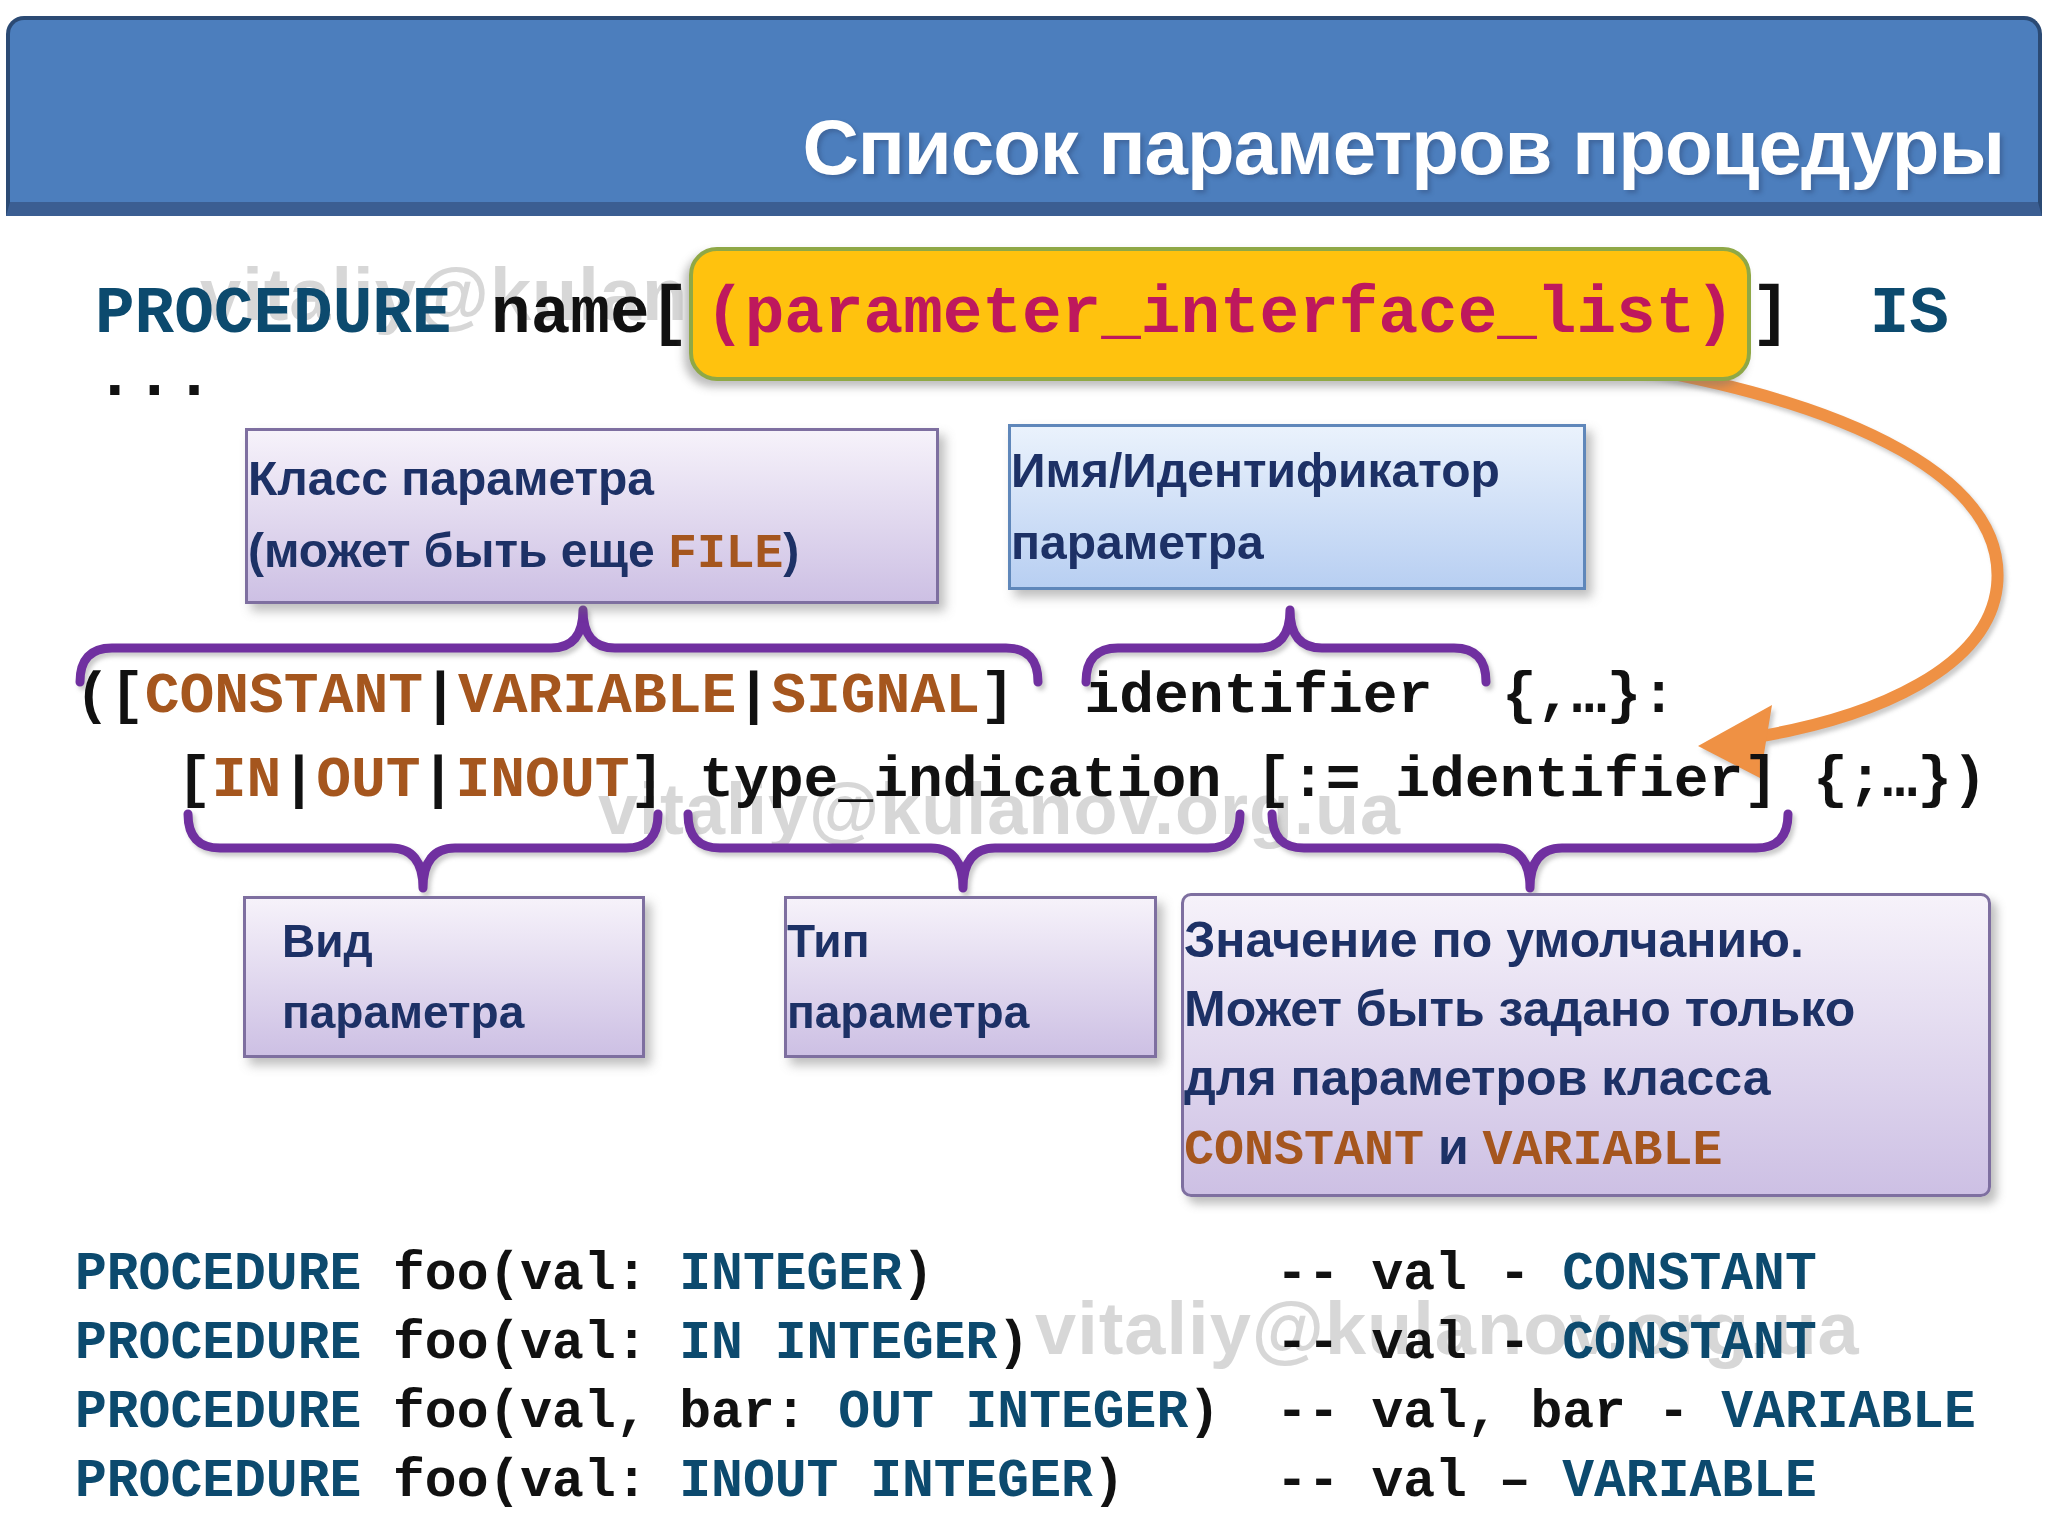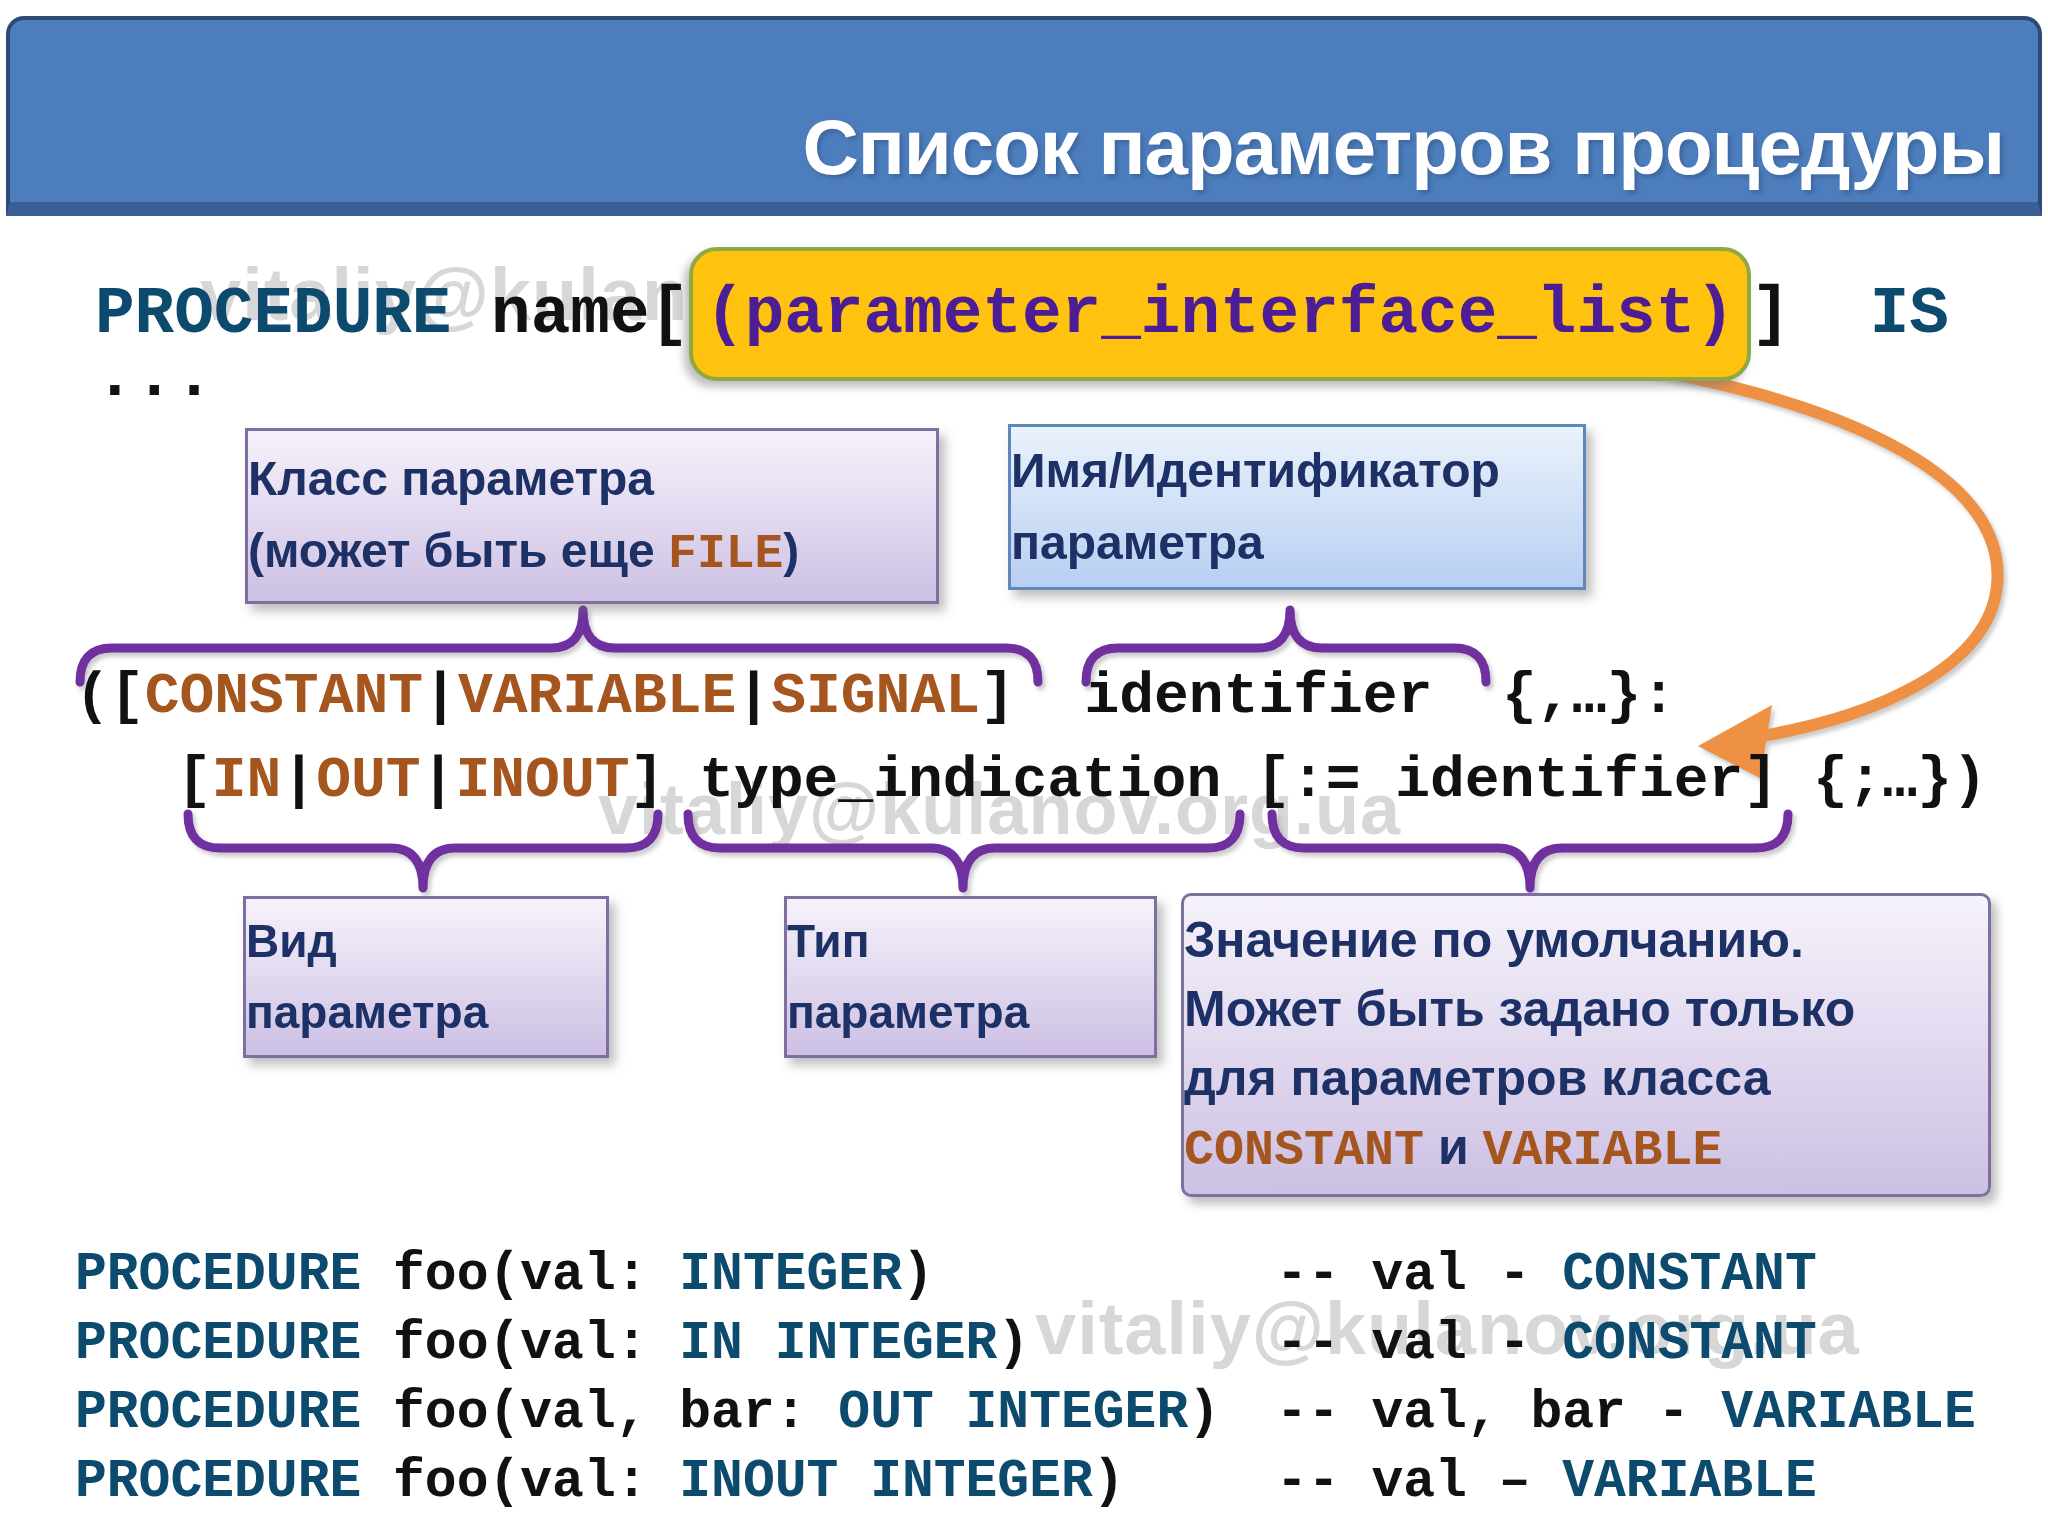--- a/index.html
+++ b/index.html
@@ -23,33 +23,33 @@
   .wm{position:absolute;color:rgba(150,150,150,0.38);font-size:74px;font-weight:bold;
       z-index:1;letter-spacing:1px;}
   .wm-top{left:200px;top:252px;}
   .wm-mid{left:598px;top:768px;font-size:72px;}
   .wm-bot{left:1035px;top:1286px;font-size:74px;}
 
   
   .codeline{position:absolute;left:95px;top:246px;height:136px;display:flex;align-items:center;
             font-size:66px;z-index:4;}
   .pill{background:#FFC20E;border:4px solid #8FA846;border-radius:28px;height:126px;
-        display:flex;align-items:center;padding:0 12px;color:#4c1d95;
+        display:flex;align-items:center;padding:0 12px;color:#be185d;
         box-shadow:-5px 6px 9px rgba(110,110,110,.45);}
   .ellipsis{position:absolute;left:95px;top:340px;font-size:66px;color:#111;z-index:4;}
 
   
   .box{position:absolute;display:flex;flex-direction:column;align-items:flex-start;justify-content:center;
        text-align:center;color:#1D3166;font-weight:bold;z-index:3;
        box-shadow:6px 7px 10px rgba(110,110,110,.45);}
   .lav{background:linear-gradient(#F6F2FA,#CDC0E4);border:3px solid #7E6FA0;}
   .blu{background:linear-gradient(#EAF2FC,#B8CFF2);border:3px solid #5F87BA;}
   .box-class{left:245px;top:428px;width:688px;height:170px;font-size:48px;line-height:1.5;}
   .box-name{left:1008px;top:424px;width:572px;height:160px;font-size:48px;line-height:1.5;}
-  .box-kind{left:243px;top:896px;width:360px;height:156px;font-size:46px;line-height:1.55;}
+  .box-kind{left:243px;top:896px;width:360px;height:156px;font-size:46px;line-height:1.55;padding-left:36px;}
   .box-type{left:784px;top:896px;width:367px;height:156px;font-size:46px;line-height:1.55;}
   .box-default{left:1181px;top:893px;width:804px;height:298px;font-size:50px;line-height:1.38;border-radius:10px;}
   .filekw{font-family:"Liberation Mono","DejaVu Sans Mono",monospace;color:#A5561E;}
 
   
   .syntax{position:absolute;font-size:58px;z-index:4;display:flex;}
   .syn1{left:75px;top:664px;}
   .syn2{left:177px;top:748px;}
   .s-k{color:#111111;}
   .s-b{color:#A5561E;}

